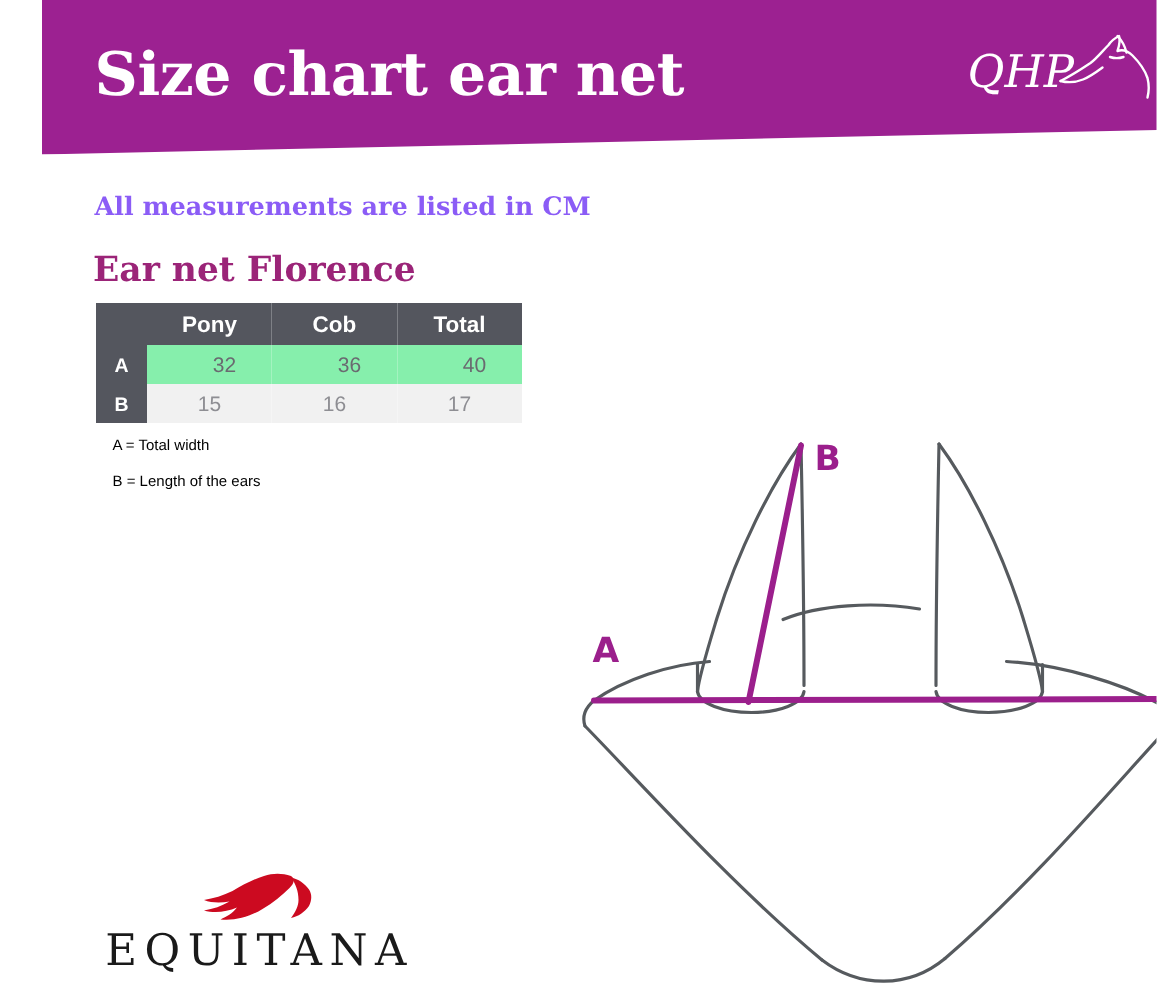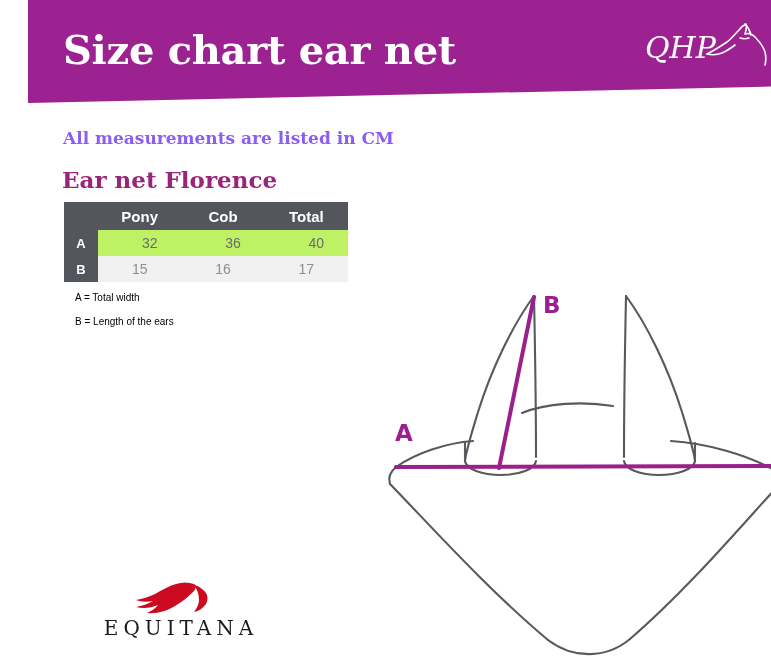--- a/index.html
+++ b/index.html
@@ -105,21 +105,21 @@
     background: #54565e;
   }
   #size-table tbody th.row-head {
     background: #54565e;
     color: #ffffff;
     font-weight: bold;
     font-size: 13px;
     width: 34px;
   }
   #size-table tbody tr.row-a td {
-    background: #bef264;
+    background: #86efac;
     color: #6a6a70;
     padding-left: 20px;
   }
   #size-table tbody tr.row-b td {
     background: #f1f1f1;
     color: #8e8e93;
   }
 
   
   #legend {
@@ -144,26 +144,26 @@
   
   #footer-logo {
     position: absolute;
     left: 28px;
     top: 578px;
     width: 220px;
     height: 74px;
   }
   #equitana-word {
     position: absolute;
-    left: 15px;
+    left: 0;
     top: 38px;
     width: 220px;
-    text-align: center;
-    font-family: "DejaVu Serif", "Liberation Serif", serif;
-    font-size: 20px;
+    text-align: right;
+    font-family: "DejaVu Serif", "Liberation Serif", serif;
+    font-size: 29px;
     letter-spacing: 5px;
     color: #1a1a1a;
     white-space: nowrap;
   }
 </style>
 </head>
 <body>
 
 <div id="page">
 

